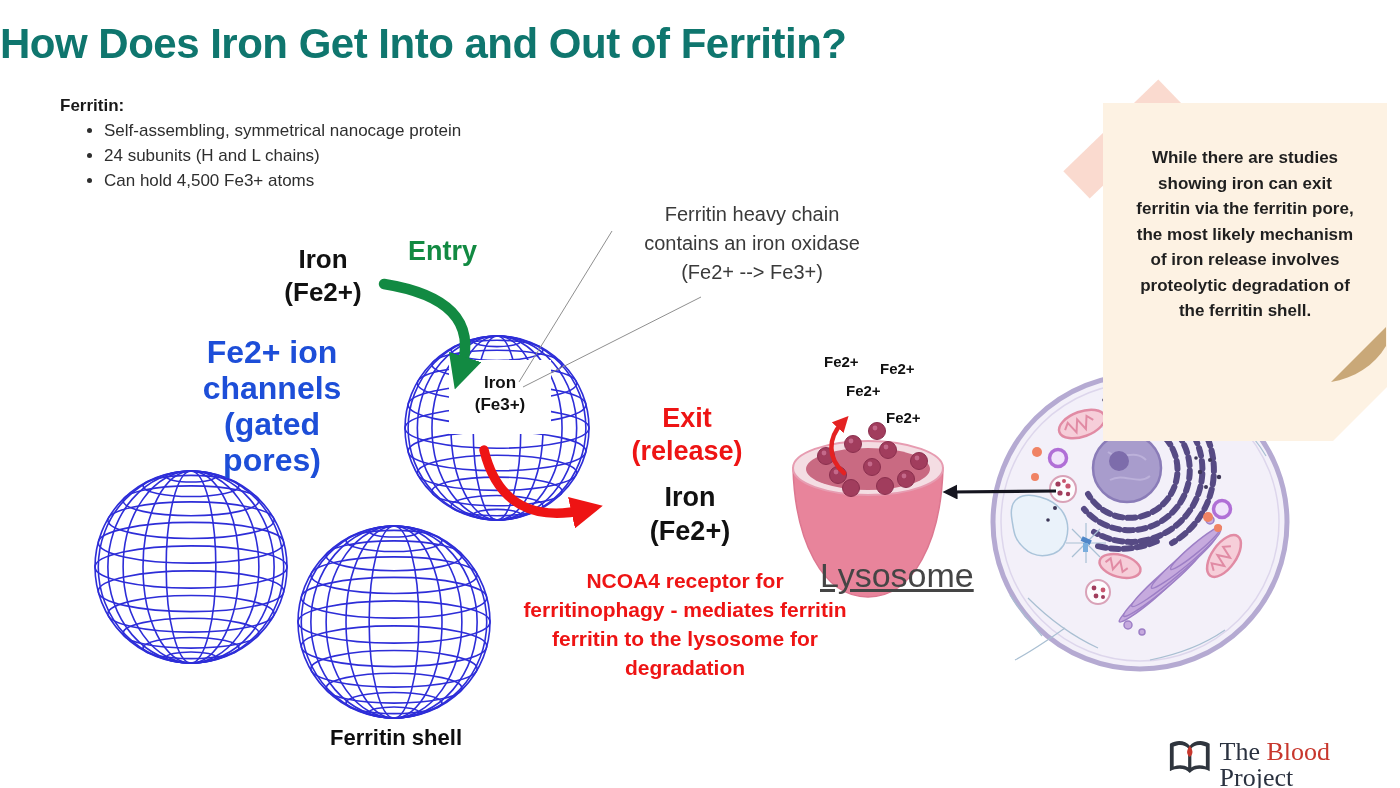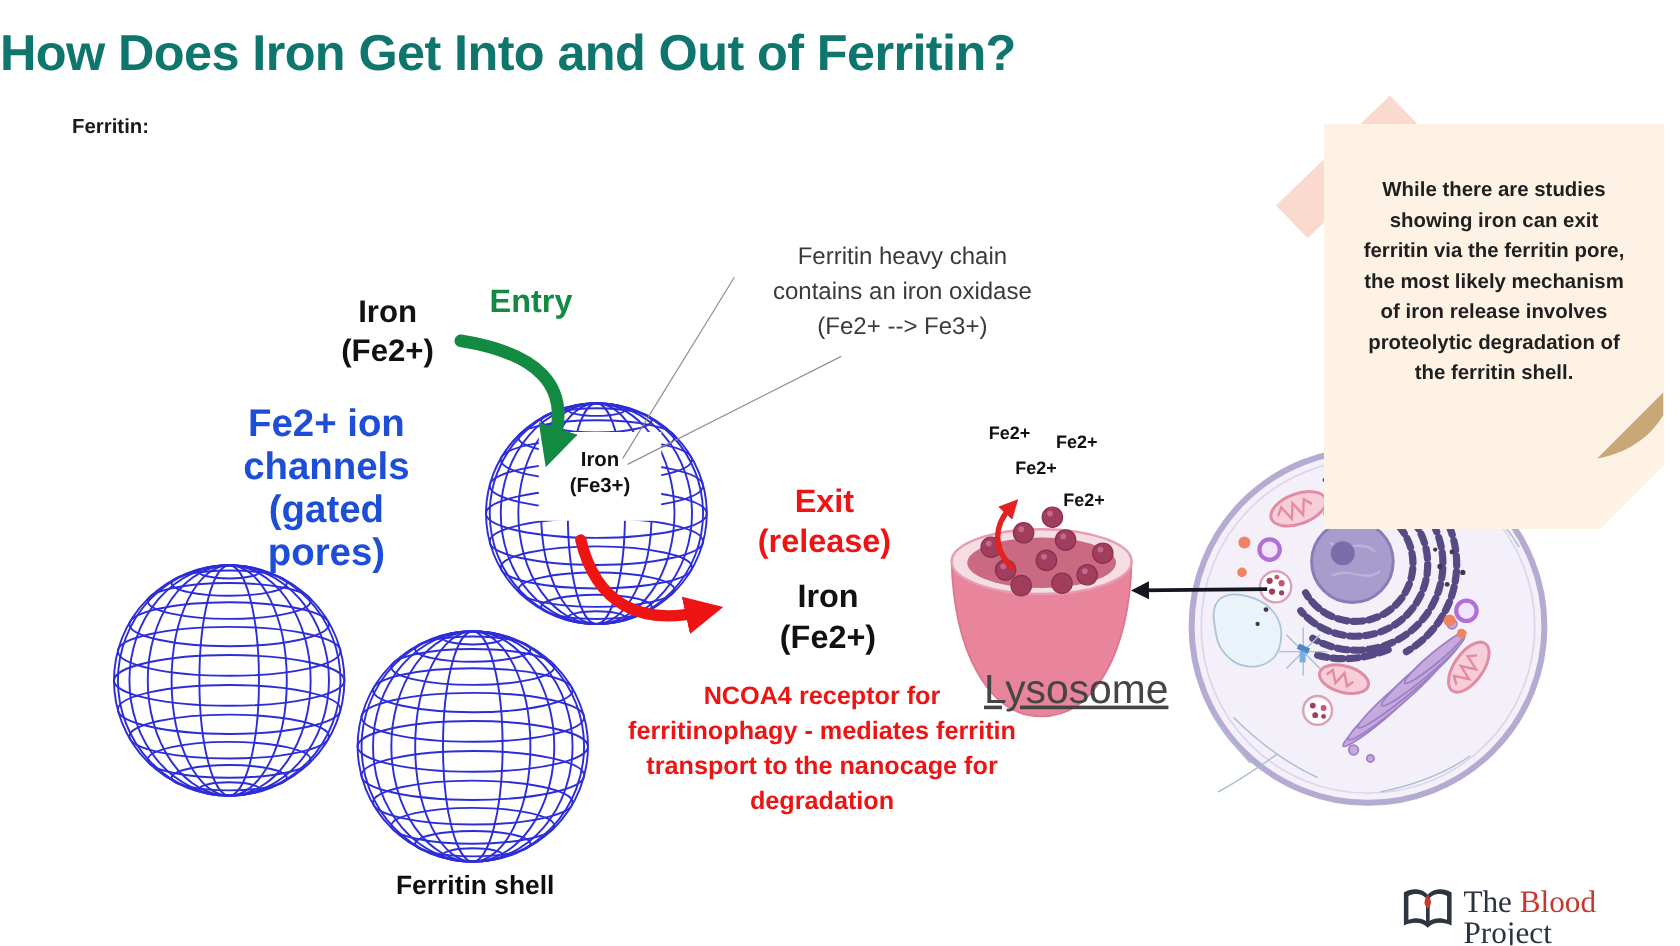--- a/index.html
+++ b/index.html
@@ -264,20 +264,25 @@
       </g>
     </g>
 
     <path d="M1056 491 L950 492" fill="none" stroke="#15151f" stroke-width="3.2" marker-end="url(#ah-b)"></path>
   </svg>
 
   <div class="abs title">How Does Iron Get Into and Out of Ferritin?</div>
 
   <div class="abs info">
     <div class="info-heading">Ferritin:</div>
+    <ul>
+      <li>Self-assembling, symmetrical nanocage protein</li>
+      <li>24 subunits (H and L chains)</li>
+      <li>Can hold 4,500 Fe3+ atoms</li>
+    </ul>
   </div>
 
   <div class="abs tape"></div>
   <div class="abs note">
     <div class="note-text">While there are studies showing iron can exit ferritin via the ferritin pore, the most likely mechanism of iron release involves proteolytic degradation of the ferritin shell.</div>
   </div>
   <svg class="abs fold" width="57" height="57">
     <path d="M1 56 L56 1 L56 20 C44 40 24 52 1 56 Z" fill="#c9a878"></path>
   </svg>
 
@@ -291,21 +296,21 @@
 contains an iron oxidase
 (Fe2+ --&gt; Fe3+)</div>
   <div class="abs lbl-core center pre">Iron
 (Fe3+)</div>
   <div class="abs lbl-exit center pre">Exit
 (release)</div>
   <div class="abs lbl-iron-out center pre">Iron
 (Fe2+)</div>
   <div class="abs lbl-ncoa4 center pre">NCOA4 receptor for
 ferritinophagy - mediates ferritin
-transport to the nanocage for
+ferritin to the lysosome for
 degradation</div>
 
   <span class="abs fe-ion" style="left:824px;top:353px;">Fe2+</span>
   <span class="abs fe-ion" style="left:880px;top:360px;">Fe2+</span>
   <span class="abs fe-ion" style="left:846px;top:382px;">Fe2+</span>
   <span class="abs fe-ion" style="left:886px;top:409px;">Fe2+</span>
 
   <div class="abs lbl-lysosome">Lysosome</div>
   <div class="abs lbl-shell center">Ferritin shell</div>
 

